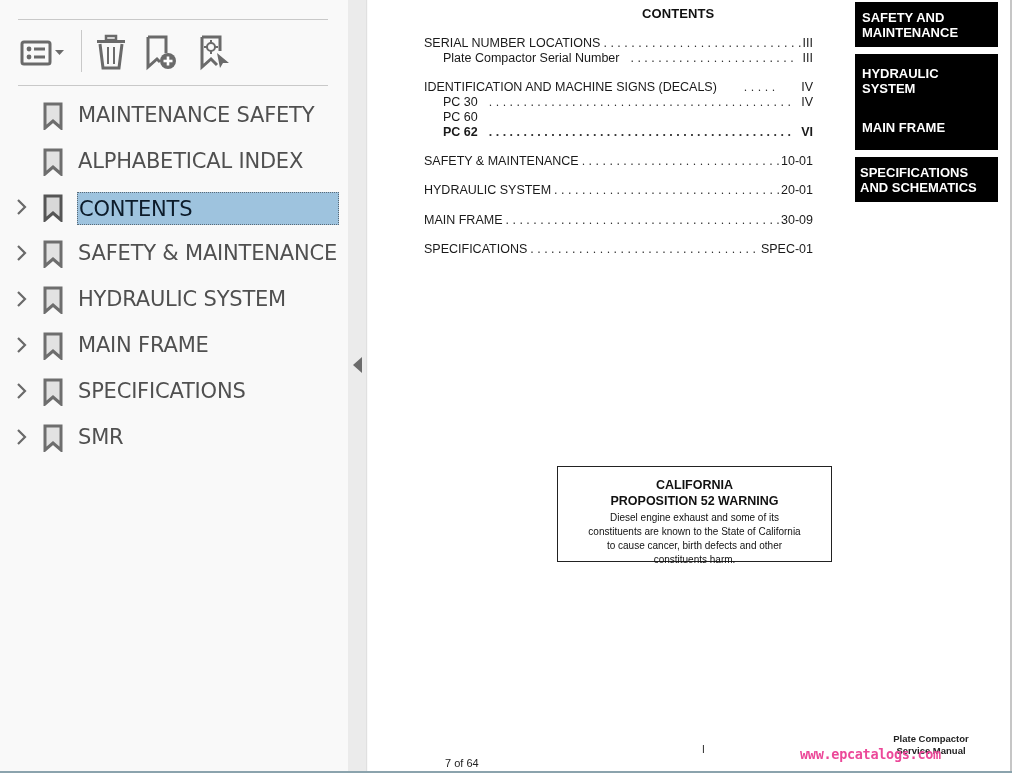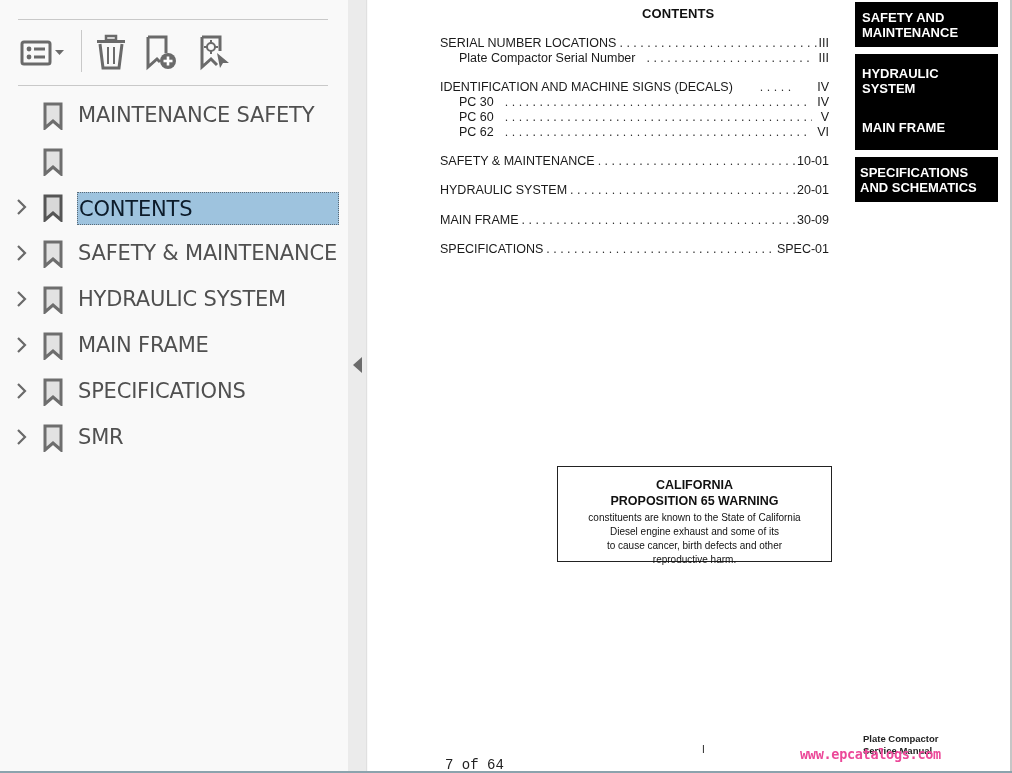--- a/index.html
+++ b/index.html
@@ -44,44 +44,44 @@
     border-right: 9px solid #6b6b6b; cursor: pointer;
   }
 
   
   .page { position: absolute; left: 368px; top: 0; width: 623px; height: 772px; background: #ffffff; }
   .doc-title {
     position: absolute; left: 274px; top: 6px; font-size: 13px; font-weight: bold; color: #111;
     letter-spacing: 0.1px;
   }
   .toc { position: absolute; left: 56px; top: 36px; width: 389px; font-size: 12.5px; color: #1a1a1a; }
-  .toc-row { position: absolute; left: 16px; width: 389px; height: 15px; display: flex; align-items: baseline; white-space: nowrap; overflow: hidden; cursor: pointer; }
+  .toc-row { position: absolute; left: 0; width: 389px; height: 15px; display: flex; align-items: baseline; white-space: nowrap; overflow: hidden; cursor: pointer; }
   .toc-row.sub { padding-left: 19px; gap: 8px; }
   .toc-label { flex: 0 0 auto; }
   .toc-dots { flex: 1 1 auto; overflow: hidden; letter-spacing: 3.3px; color: #333; padding-left: 3px; }
   .toc-dots::before { content: ". . . . . . . . . . . . . . . . . . . . . . . . . . . . . . . . . . . . . . . . . . . . . . . . . . . . . . . . . . . . . . . . . . . . . . . . . . ."; letter-spacing: 0; }
   .toc-page { flex: 0 0 auto; padding-left: 1px; }
 
   
   .tab {
     position: absolute; left: 487px; width: 143px; background: #000000; color: #ffffff;
     font-size: 13px; font-weight: bold; line-height: 15px; padding: 0 7px; cursor: pointer;
     display: flex; align-items: center;
   }
 
   .warning {
     position: absolute; left: 189px; top: 466px; width: 275px; height: 96px;
     border: 1px solid #222; text-align: center; color: #111;
   }
   .warning .w-title { font-size: 12.5px; font-weight: bold; line-height: 16px; margin-top: 10px; }
   .warning .w-body { font-size: 10px; line-height: 14px; margin-top: 2px; padding: 0 6px; }
 
-  .footer-pager { position: absolute; left: 77px; top: 757px; font-size: 14px; color: #222; font-family: Liberation Mono, monospace; }
+  .footer-pager { position: absolute; left: 77px; top: 757px; font-size: 11px; color: #222; }
   .footer-roman { position: absolute; left: 334px; top: 744px; font-size: 10px; color: #222; }
-  .footer-title { position: absolute; left: 495px; top: 733px; font-size: 9.5px; font-weight: bold; color: #222; text-align: left; line-height: 12px; width: 90px; }
+  .footer-title { position: absolute; left: 518px; top: 733px; font-size: 9.5px; font-weight: bold; color: #222; text-align: center; line-height: 12px; width: 90px; }
   .watermark {
     position: absolute; left: 432px; top: 746px; font-family: "DejaVu Sans Mono", monospace;
     font-size: 13.5px; font-weight: bold; color: #ec4899; letter-spacing: -0.3px;
   }
 
   
   .vscroll { position: absolute; left: 1010px; top: 0; width: 2px; height: 772px; background: #c6c6c6; }
   .bottom-line { position: absolute; left: 0; top: 771px; width: 1012px; height: 2px; background: #8ba3ad; }
 </style>
 </head>
@@ -148,20 +148,21 @@
       </span>
       <span class="bm-label">MAINTENANCE SAFETY</span>
     </div>
 
     <div class="bm-item">
       <span class="bm-icon">
         <svg width="22" height="28" viewBox="0 0 22 28">
             <path d="M3 2 L19 2 L19 26 L11 19 L3 26 Z" fill="#e2e2e2" stroke="#6e6e6e" stroke-width="3"></path>
           </svg>
       </span>
+      <span class="bm-label">ALPHABETICAL INDEX</span>
     </div>
 
     <div class="bm-item selected">
       <span class="bm-chevron">
         <svg width="12" height="18" viewBox="0 0 12 18">
             <path d="M2 2 L9 9 L2 16" fill="none" stroke="#6a6a6a" stroke-width="2.2"></path>
           </svg>
       </span>
       <span class="bm-icon">
         <svg width="22" height="28" viewBox="0 0 22 28">
@@ -264,26 +265,26 @@
     <div class="toc-row" style="top:44px;gap:24px;">
       <span class="toc-label">IDENTIFICATION AND MACHINE SIGNS (DECALS)</span>
         <span class="toc-dots"></span>
         <span class="toc-page">IV</span>
     </div>
     <div class="toc-row sub" style="top:59px;">
       <span class="toc-label">PC 30</span>
         <span class="toc-dots"></span>
         <span class="toc-page">IV</span>
     </div>
-    <div class="toc-row sub" style="top:74px;">
+    <div class="toc-row sub" style="top:74px;flex-direction:column;">
       <span class="toc-label">PC 60</span>
         <span class="toc-dots"></span>
         <span class="toc-page">V</span>
     </div>
-    <div class="toc-row sub" style="top:89px;">
+    <div class="toc-row sub" style="top:89px;font-weight:bold;">
       <span class="toc-label">PC 62</span>
         <span class="toc-dots"></span>
         <span class="toc-page">VI</span>
     </div>
     <div class="toc-row" style="top:118px;">
       <span class="toc-label">SAFETY &amp; MAINTENANCE</span>
         <span class="toc-dots"></span>
         <span class="toc-page">10-01</span>
     </div>
     <div class="toc-row" style="top:147px;">
@@ -323,27 +324,27 @@
   <div class="tab" style="top:157px; height:45px; padding-left:5px;">
     <div>
         <div>SPECIFICATIONS</div>
         <div>AND SCHEMATICS</div>
       </div>
   </div>
 
   <div class="warning">
     <div class="w-title">
       <div>CALIFORNIA</div>
-      <div>PROPOSITION 65 WARNING</div>
+      <div>PROPOSITION 52 WARNING</div>
     </div>
     <div class="w-body">
+      <div>Diesel engine exhaust and some of its</div>
       <div>constituents are known to the State of California</div>
-      <div>Diesel engine exhaust and some of its</div>
       <div>to cause cancer, birth defects and other</div>
-      <div>reproductive harm.</div>
+      <div>constituents harm.</div>
     </div>
   </div>
 
   <div class="footer-pager">7 of 64</div>
   <div class="footer-roman">I</div>
   <div class="footer-title">
     <div>Plate Compactor</div>
     <div>Service Manual</div>
   </div>
   <div class="watermark">www.epcatalogs.com</div>

